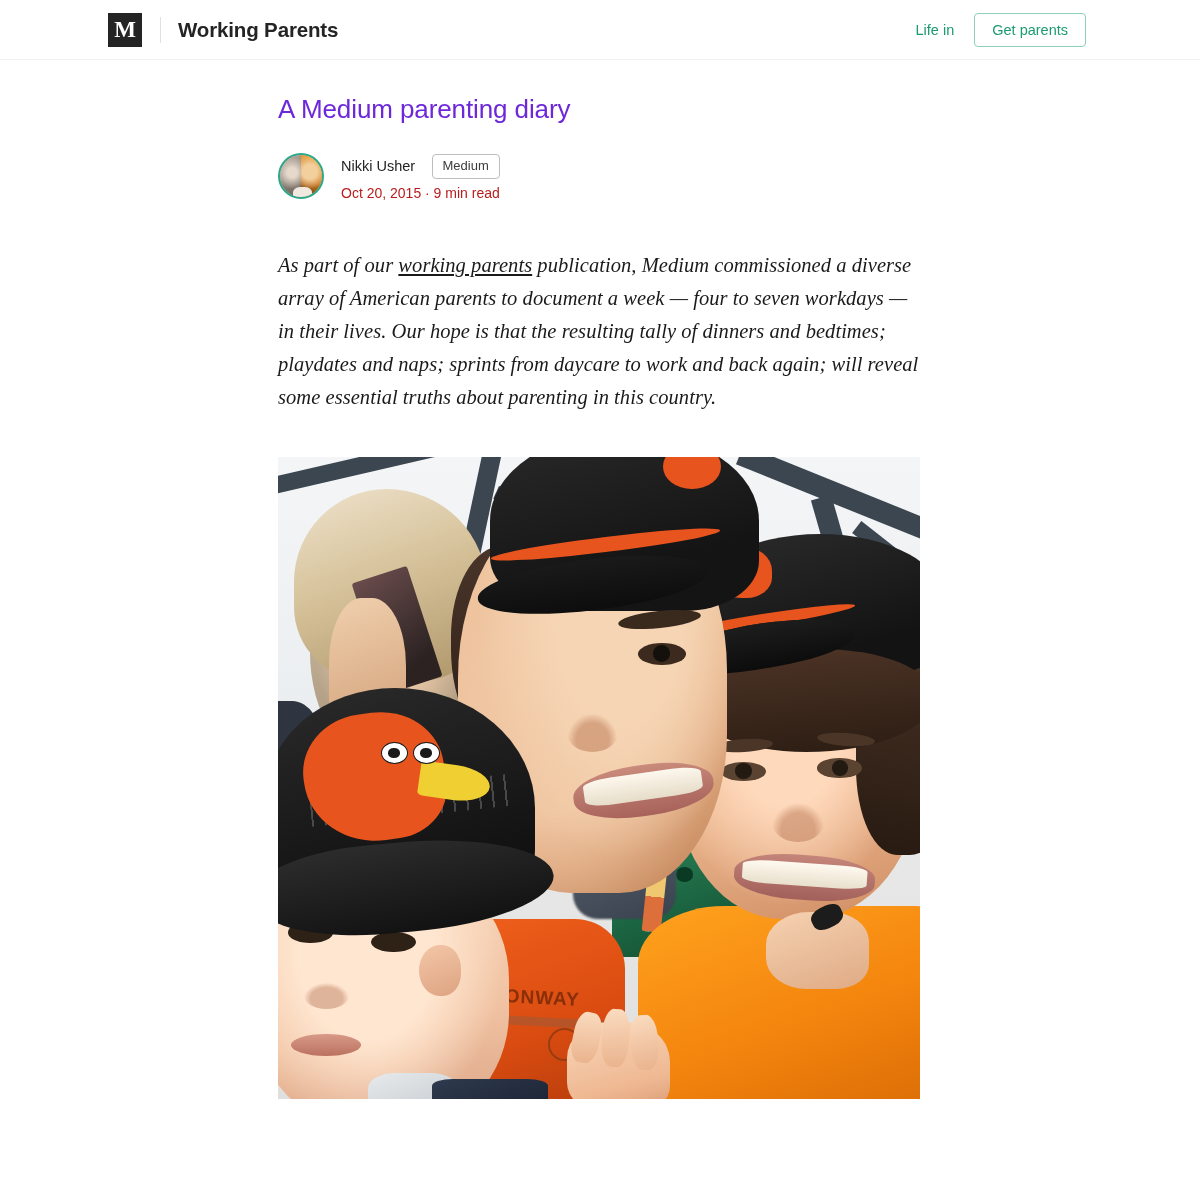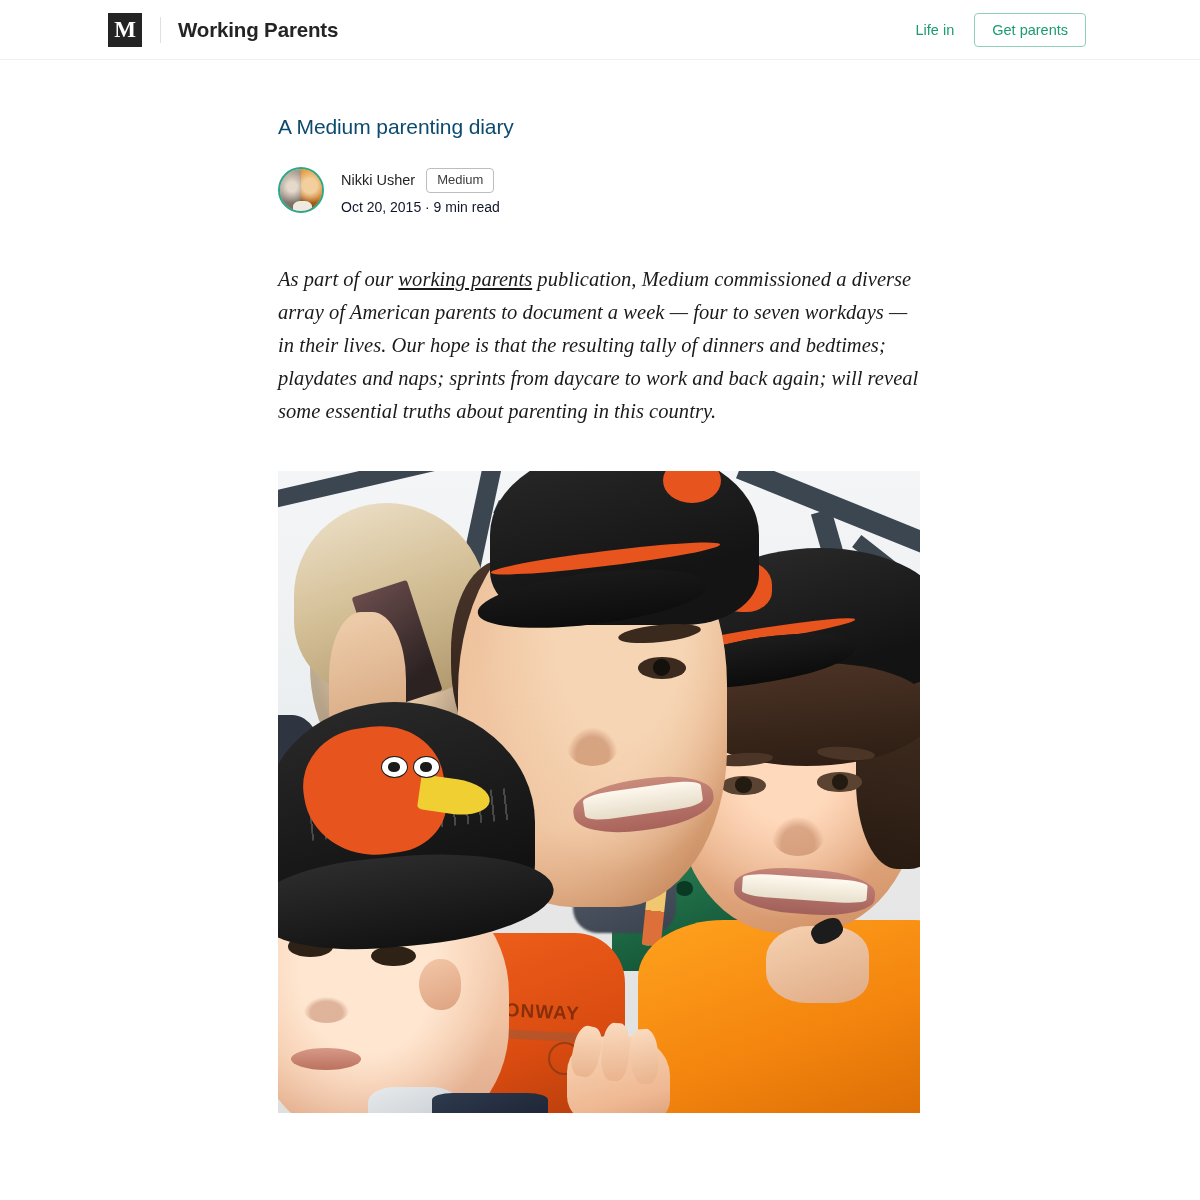--- a/index.html
+++ b/index.html
@@ -94,24 +94,24 @@
 
   .article-title {
     font-family: "Liberation Serif", serif;
     font-size: 41px;
     line-height: 1.22;
     font-weight: 400;
     color: #111111;
     letter-spacing: -0.25px;
   }
   .article-subtitle {
-    margin-top: 24px;
-    font-size: 21px;
+    margin-top: 3px;
+    font-size: 26px;
     font-weight: 400;
-    color: #0c4a6e;
+    color: #6d28d9;
     letter-spacing: -0.1px;
   }
 
   
   .byline {
     margin-top: 28px;
     display: flex;
     align-items: flex-start;
   }
   .avatar {
@@ -142,20 +142,21 @@
   }
 
   .byline-text {
     margin-left: 17px;
     padding-top: 1px;
   }
   .byline-row1 {
     display: flex;
     align-items: center;
     gap: 11px;
+    justify-content: space-between;
   }
   .author-name {
     font-size: 14.5px;
     color: #242424;
     white-space: nowrap;
   }
   .follow-btn {
     font-size: 13px;
     color: #3c3c3c;
     background: #ffffff;
@@ -163,21 +164,21 @@
     border-radius: 4px;
     padding: 3px 10px 4px;
     line-height: 1.2;
     cursor: pointer;
     font-family: "Liberation Sans", sans-serif;
     white-space: nowrap;
   }
   .byline-row2 {
     margin-top: 6px;
     font-size: 14px;
-    color: #0f172a;
+    color: #b91c1c;
     white-space: nowrap;
   }
 
   
   .intro {
     margin-top: 48px;
     font-family: "Liberation Serif", serif;
     font-style: italic;
     font-size: 20.5px;
     line-height: 1.62;

